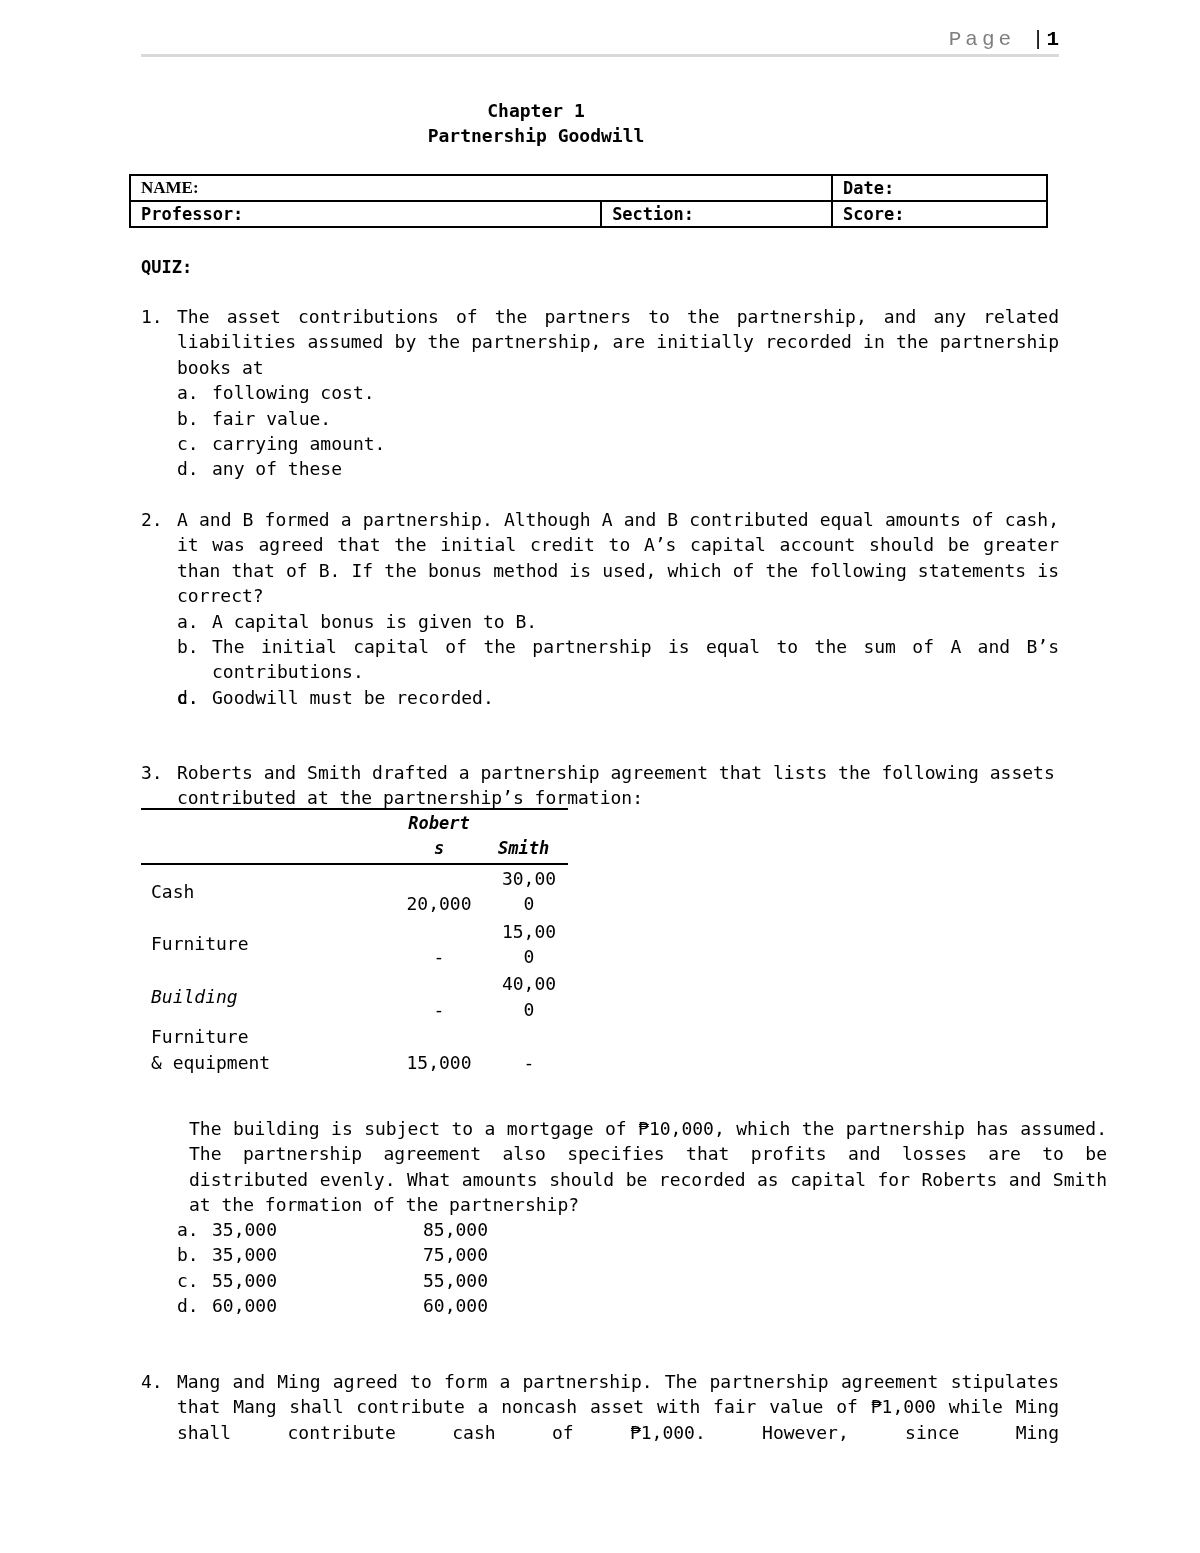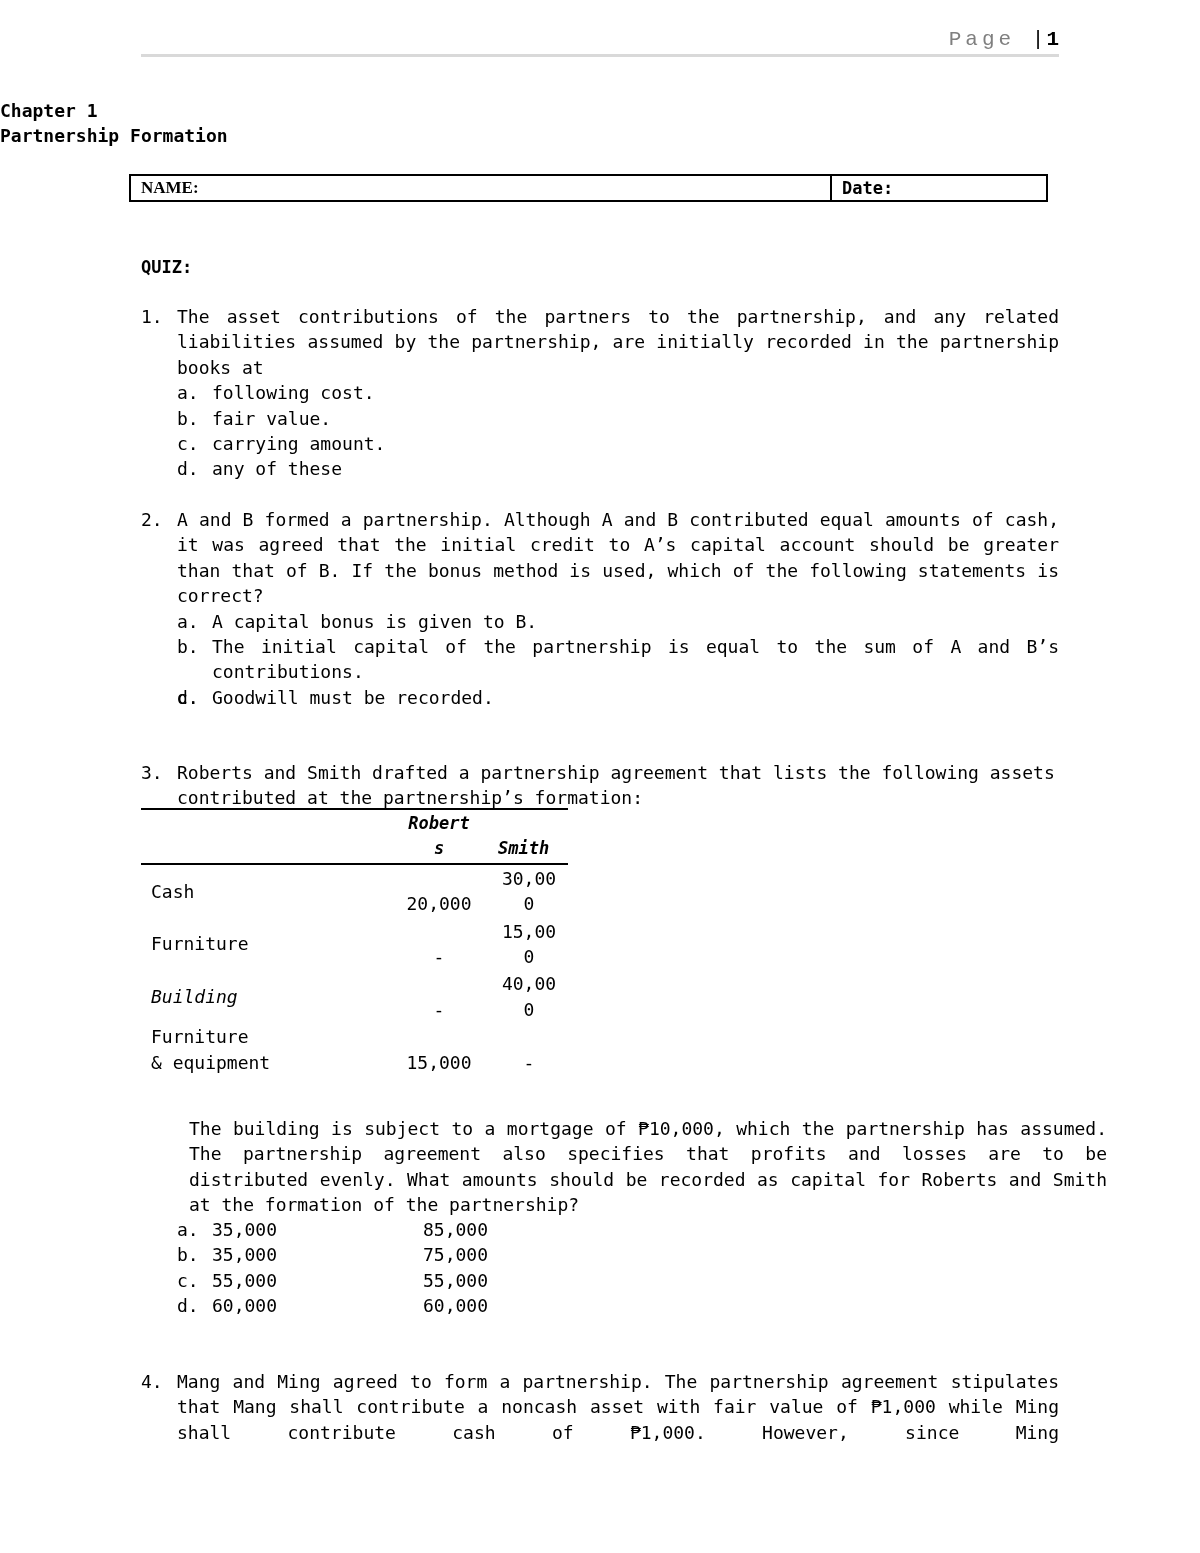--- a/index.html
+++ b/index.html
@@ -4,21 +4,21 @@
 <style>
   html, body { margin: 0; padding: 0; background: #ffffff; }
   body { width: 1200px; height: 1553px; position: relative; overflow: hidden;
          font-family: "DejaVu Sans Mono", "Liberation Mono", monospace; color: #000; }
   .abs { position: absolute; }
   .page-header { left: 141px; top: 28px; width: 918px; height: 26px; border-bottom: 3px solid #d9d9d9; }
   .page-num { position: absolute; right: 0; top: 0; font-family: "Liberation Mono", monospace; font-size: 21px; letter-spacing: 4px; }
   .page-num .lbl { color: #7f7f7f; }
   .page-num .bar { color: #000; letter-spacing: 2px; }
   .page-num .num { font-weight: bold; letter-spacing: 0; }
-  .title { left: 0; width: 1072px; text-align: left; font-weight: bold; font-size: 18px; }
+  .title { left: 0; width: 1072px; text-align: center; font-weight: bold; font-size: 18px; }
   .info { left: 129px; top: 174px; width: 919px; border-collapse: collapse; font-size: 17px; font-weight: bold; }
   .info td { border: 2.5px solid #000; padding: 1px 10px; height: 22px; }
   .txt { font-size: 18px; line-height: 25.4px; }
   .just { text-align: justify; text-align-last: left; }
   .q { left: 141px; width: 918px; }
   .qnum { position: absolute; left: 0; }
   .qbody { margin-left: 36px; }
   .opt { position: relative; padding-left: 35px; }
   .opt .ol { position: absolute; left: 0; }
   .asset-table { left: 141px; top: 808px; width: 427px; border-collapse: collapse; font-size: 18px; }
@@ -29,27 +29,32 @@
 <body>
 
 <div class="abs page-header">
   <div class="page-num">
     <span class="lbl">Page</span>
     <span class="bar">|</span><span class="num">1</span>
   </div>
 </div>
 
 <div class="abs title" style="top:100px;">Chapter 1</div>
-<div class="abs title" style="top:125px;">Partnership Formation</div>
+<div class="abs title" style="top:125px;">Partnership Goodwill</div>
 
 <table class="abs info">
   <tbody>
       <tr>
     <td colspan="2" style="width:684px;font-family:Liberation Serif, serif;">NAME:</td>
     <td style="width:194px;">Date:</td>
+  </tr>
+  <tr>
+    <td style="width:452px;">Professor:</td>
+    <td style="width:210px;">Section:</td>
+    <td>Score:</td>
   </tr>
 </tbody>
   </table>
 
 <div class="abs txt" style="left:141px; top:255px; font-weight:bold; font-size:17px;">QUIZ:</div>
 
 <div class="abs q txt" style="top:304px;">
   <span class="qnum">1.</span>
   <div class="qbody">
     <div class="just">The asset contributions of the partners to the partnership, and any related liabilities assumed by the partnership, are initially recorded in the partnership books at</div>

